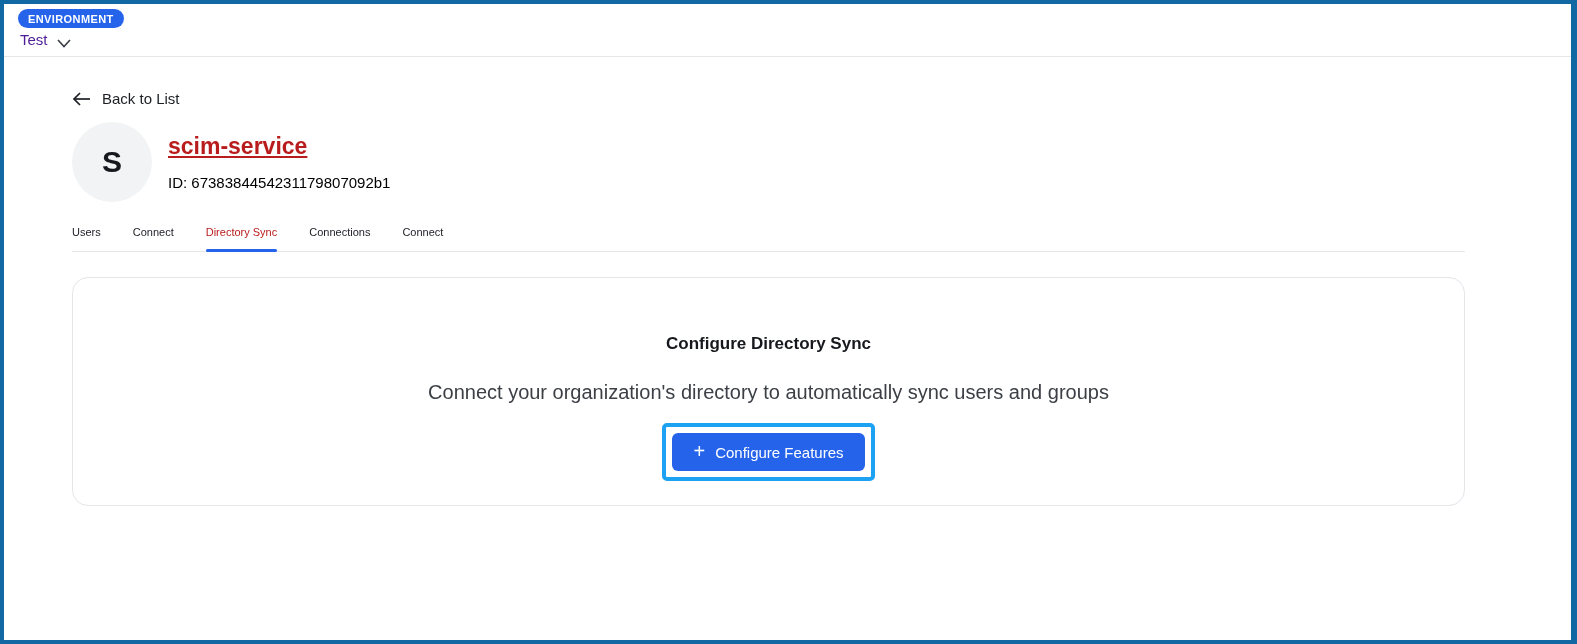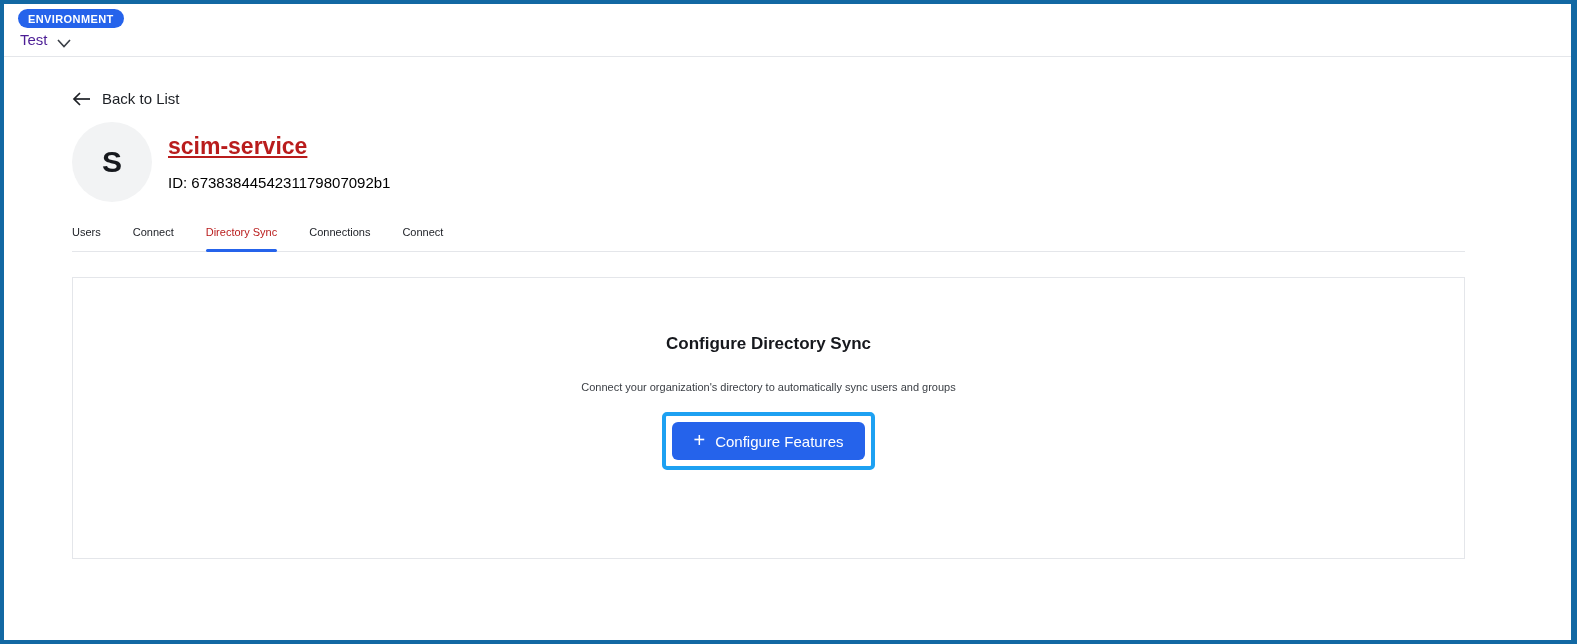--- a/index.html
+++ b/index.html
@@ -108,31 +108,31 @@
     left: 0; right: 0; bottom: -1px;
     height: 3px;
     border-radius: 2px;
     background: #2563eb;
   }
 
   
   .card {
     margin-top: 25px;
     width: 1393px;
-    height: 282px;
+    height: 229px;
     background: #ffffff;
     border: 1px solid #e4e6ea;
-    border-radius: 0;
+    border-radius: 16px;
     display: flex;
     flex-direction: column;
     align-items: center;
     padding-top: 56px;
   }
   .card-title { font-size: 17px; font-weight: 700; color: #16181d; }
-  .card-sub   { margin-top: 27px; font-size: 11px; color: #3c4046; }
+  .card-sub   { margin-top: 27px; font-size: 20px; color: #3c4046; }
 
   .highlight-box {
     margin-top: 19px;
     border: 4px solid #1da1f2;
     border-radius: 5px;
     padding: 6px;
     background: #ffffff;
   }
   .primary-btn {
     display: flex;

